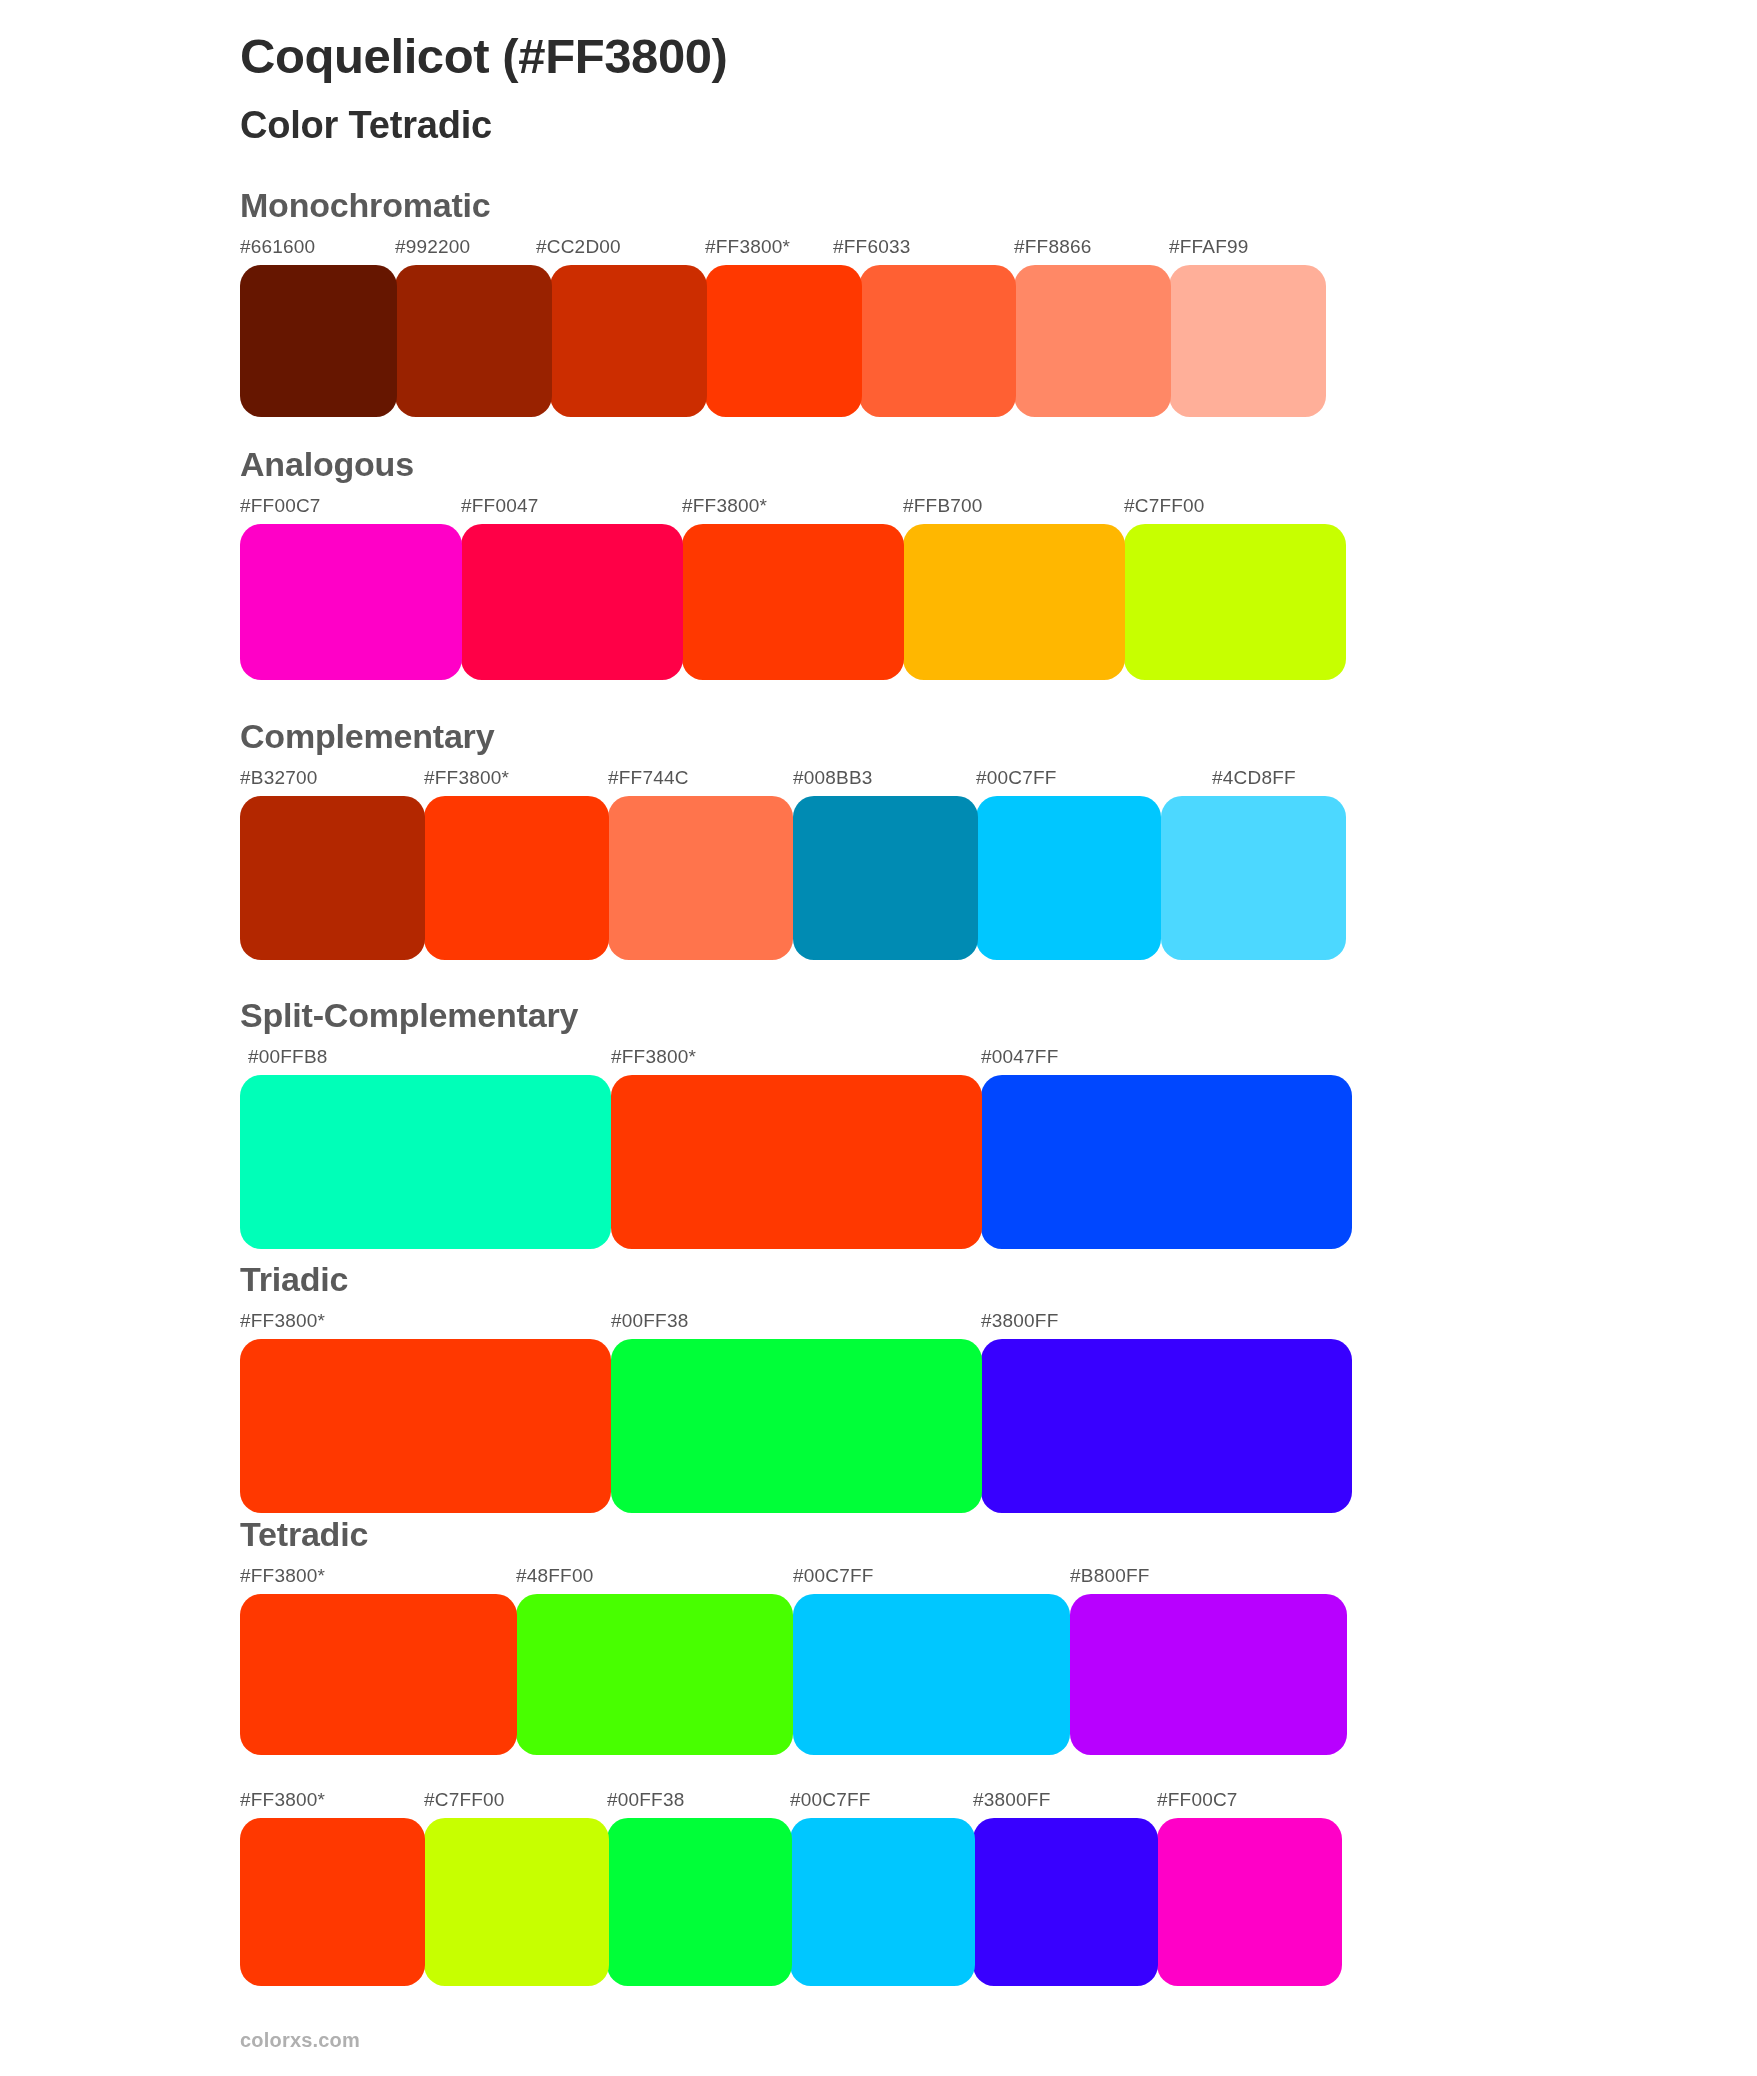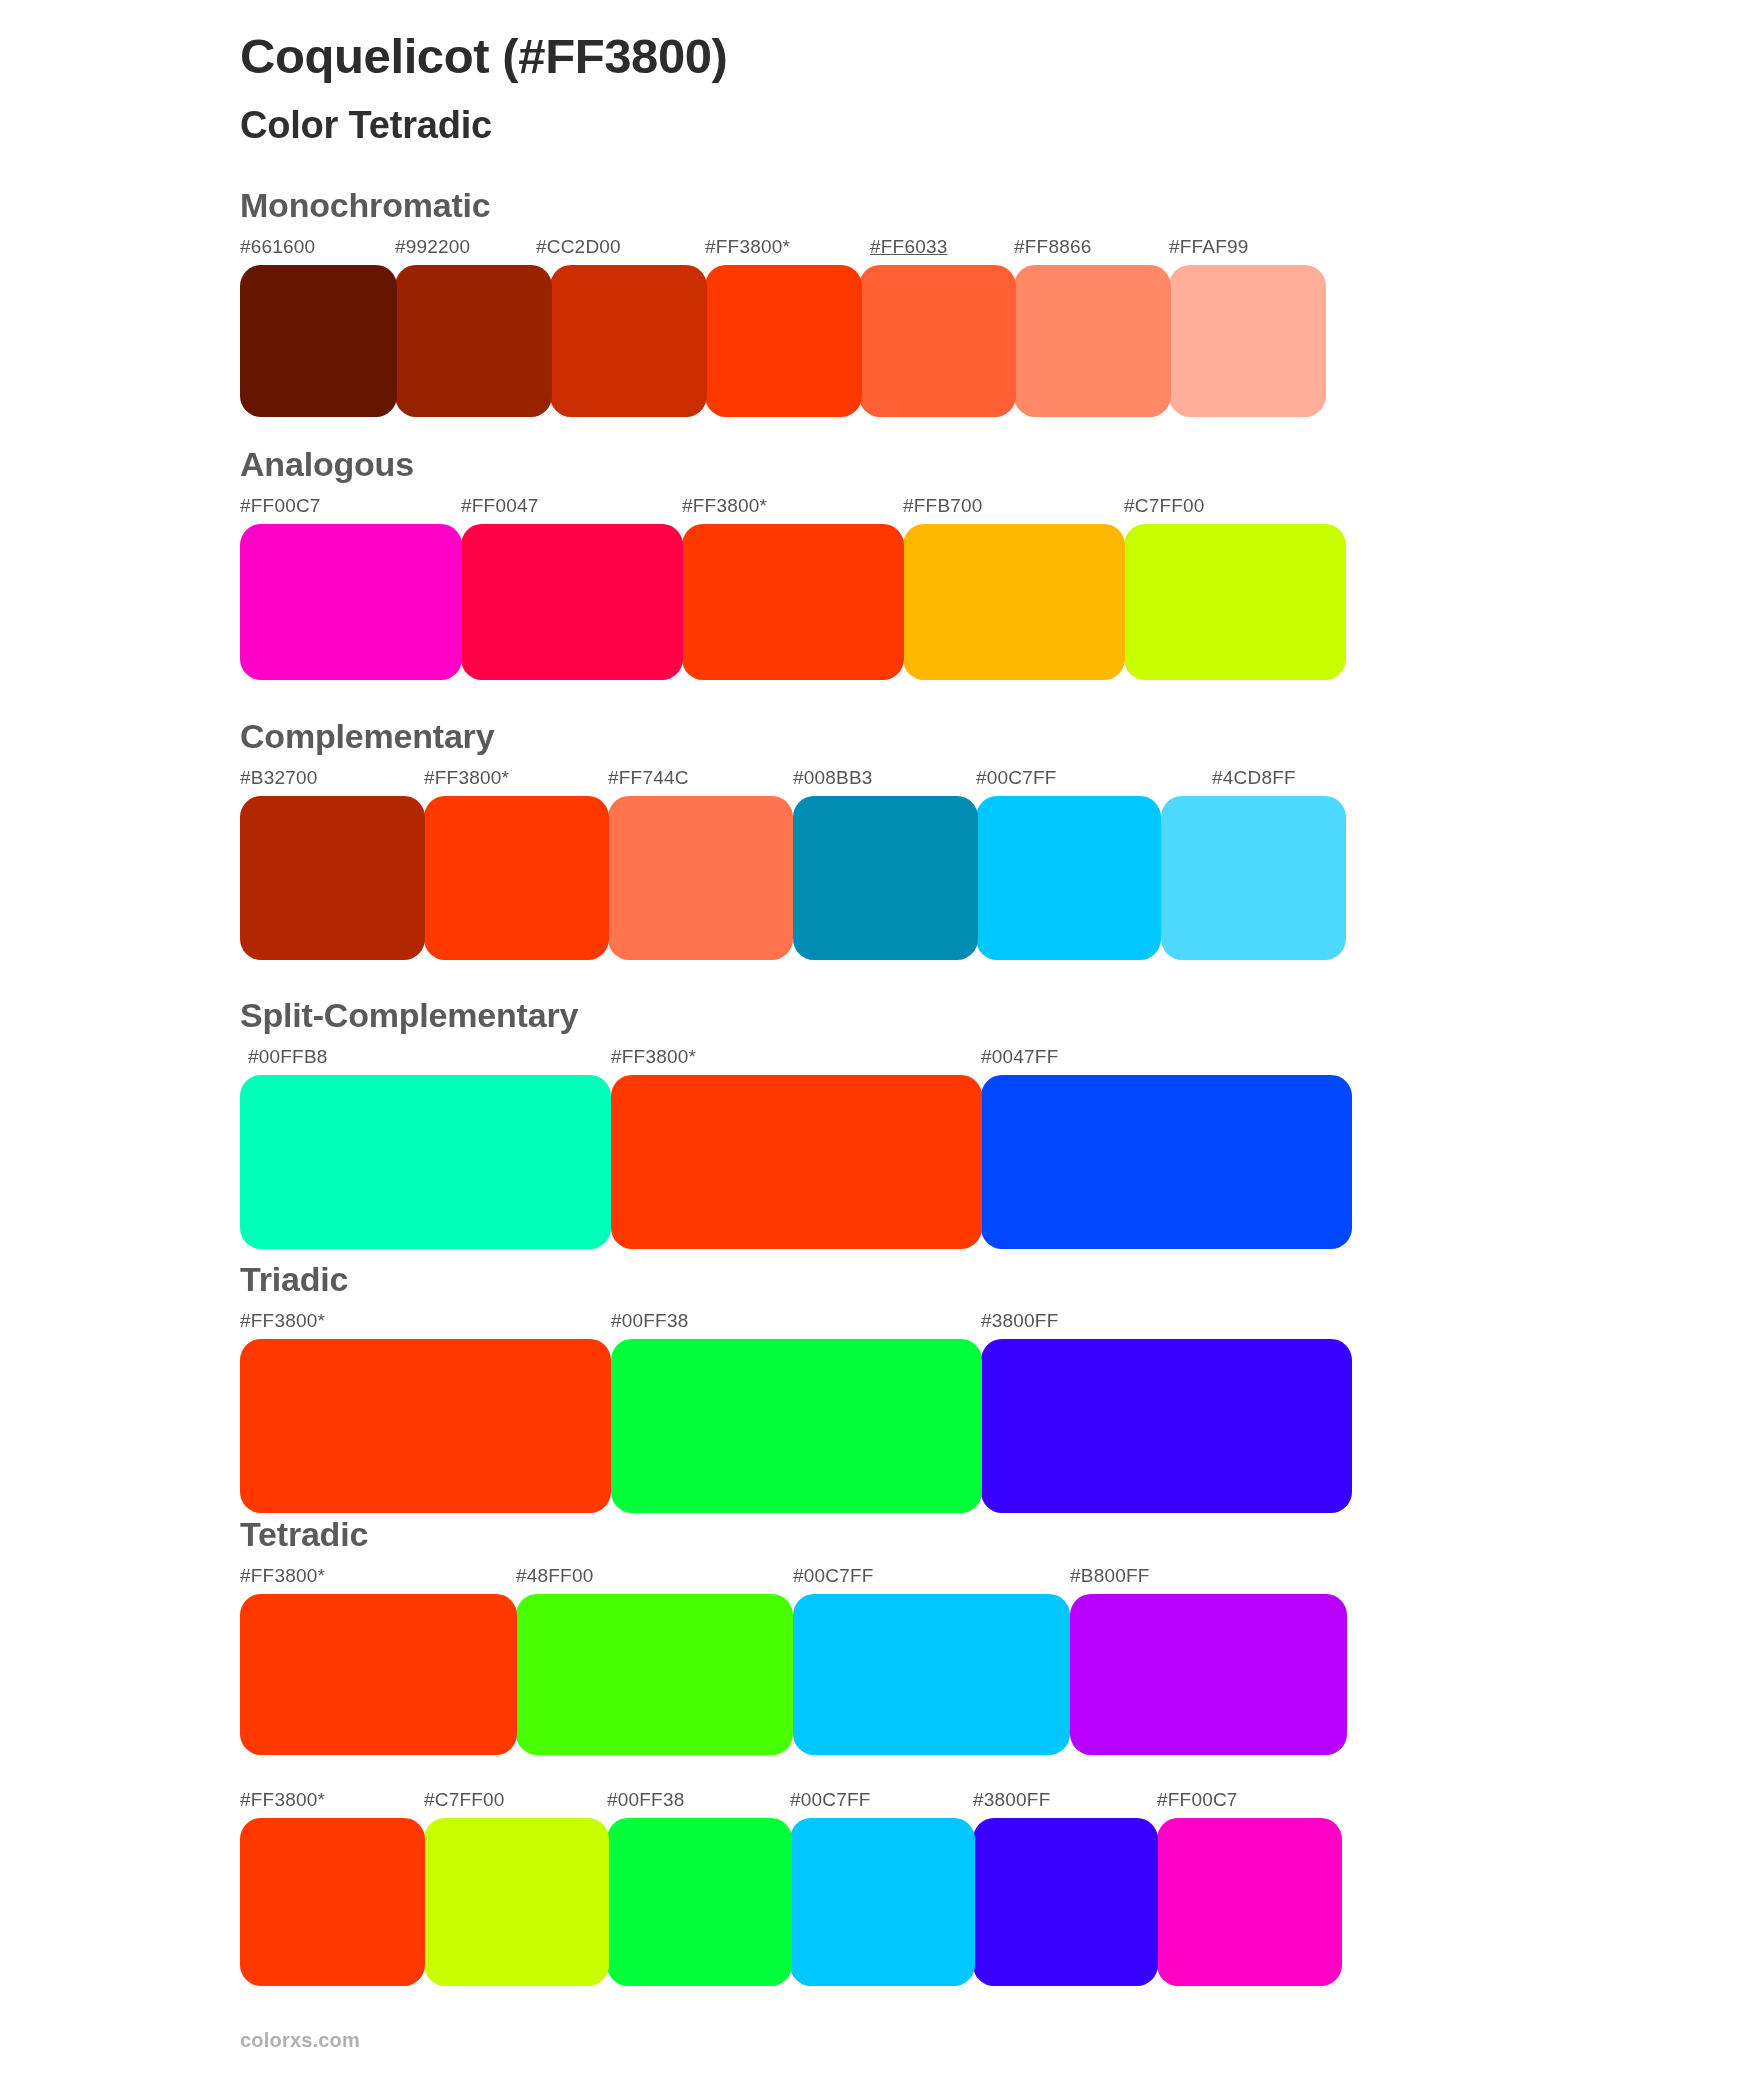--- a/index.html
+++ b/index.html
@@ -92,21 +92,21 @@
   </div>
 
   <div class="sections" id="sections">
       <div class="section" style="top: 188px;">
         <div class="section-title">Monochromatic</div>
         <div class="labels" style="width: 1086px;">
           <div class="label" style="left: 0px;">#661600</div>
           <div class="label" style="left: 155px;">#992200</div>
           <div class="label" style="left: 296px;">#CC2D00</div>
           <div class="label" style="left: 465px;">#FF3800*</div>
-          <div class="label" style="left: 630px; text-decoration: underline;">#FF6033</div>
+          <div class="label" style="left: 593px;">#FF6033</div>
           <div class="label" style="left: 774px;">#FF8866</div>
           <div class="label" style="left: 929px;">#FFAF99</div>
         </div>
         <div class="swatches" style="width: 1086px; height: 152px;">
           <div class="swatch" title="#661600" style="left: 0px; width: 157px; height: 152px; background: rgb(102, 22, 0); z-index: 7;"></div>
           <div class="swatch" title="#992200" style="left: 155px; width: 157px; height: 152px; background: rgb(153, 34, 0); z-index: 6;"></div>
           <div class="swatch" title="#CC2D00" style="left: 310px; width: 157px; height: 152px; background: rgb(204, 45, 0); z-index: 5;"></div>
           <div class="swatch" title="#FF3800*" style="left: 465px; width: 157px; height: 152px; background: rgb(255, 56, 0); z-index: 4;"></div>
           <div class="swatch" title="#FF6033" style="left: 619px; width: 157px; height: 152px; background: rgb(255, 96, 51); z-index: 3;"></div>
           <div class="swatch" title="#FF8866" style="left: 774px; width: 157px; height: 152px; background: rgb(255, 136, 102); z-index: 2;"></div>

